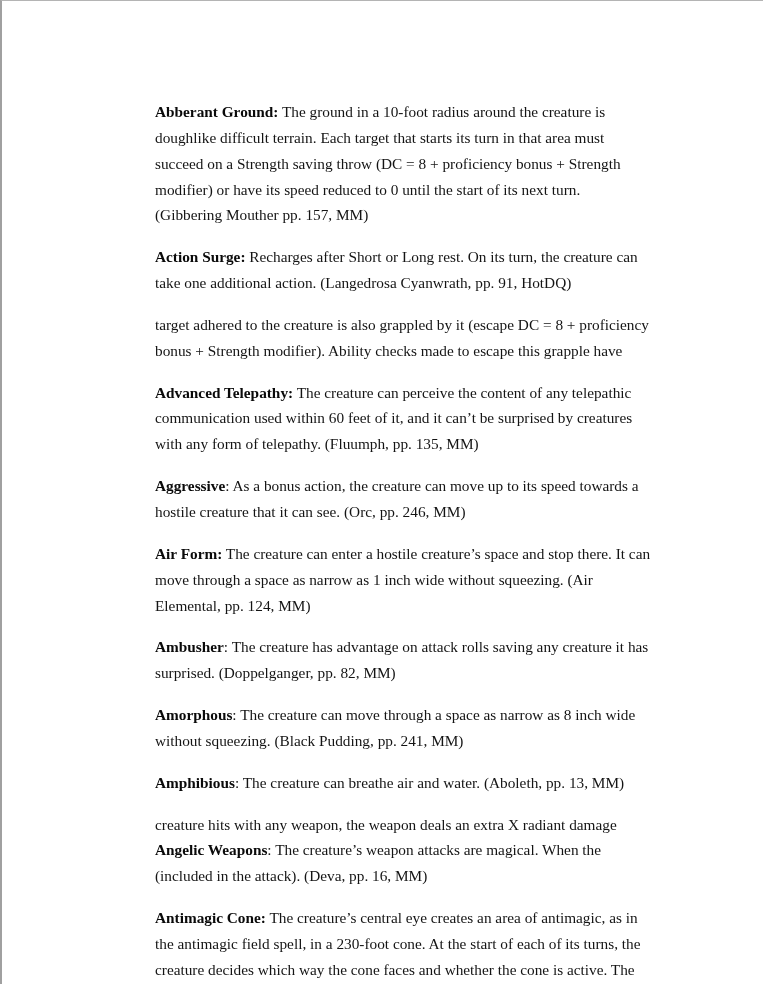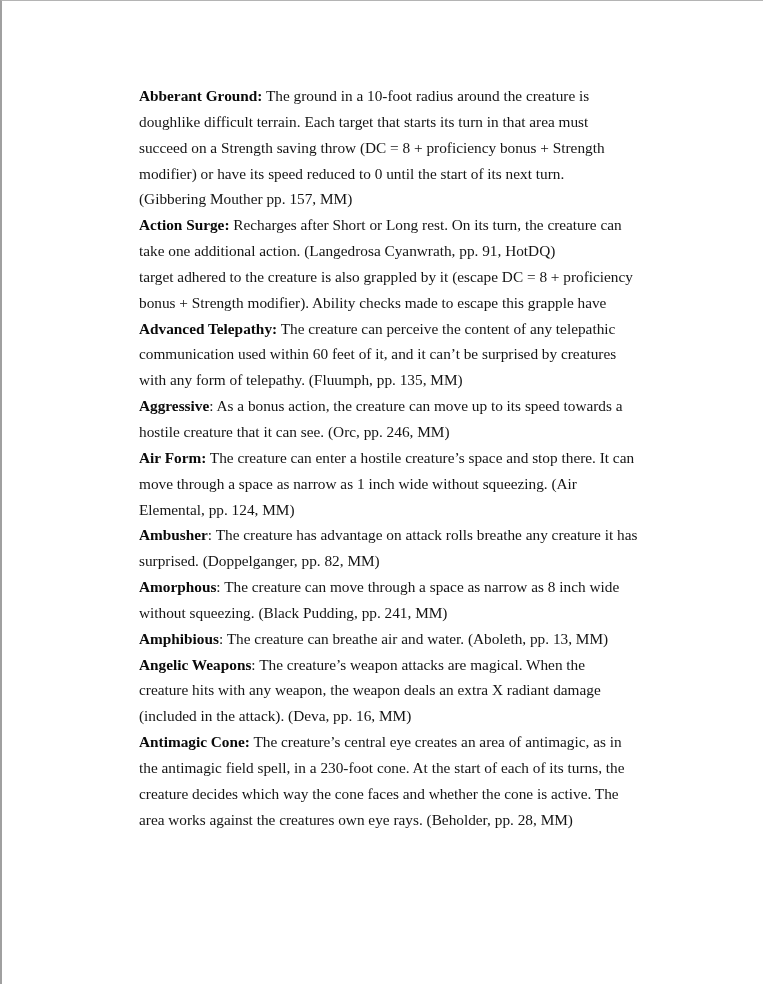--- a/index.html
+++ b/index.html
@@ -27,21 +27,21 @@
       position: absolute;
       left: 137px;
       top: 82px;
       width: 500px;
       font-family: "Liberation Serif", "DejaVu Serif", serif;
       font-size: 15.3px;
       line-height: 25.85px;
       color: #141414;
     }
     .entry {
-      margin: 0;
+      margin: 16px;
       padding: 0;
     }
     .term {
       font-weight: bold;
       color: #0a0a0a;
     }
     .line {
       display: block;
       white-space: nowrap;
     }
@@ -83,36 +83,36 @@
       <span class="line">hostile creature that it can see. (Orc, pp. 246, MM)</span>
     </div>
 
     <div class="entry">
       <span class="line"><span class="term">Air Form:</span> <span>The creature can enter a hostile creature’s space and stop there. It can</span></span>
       <span class="line">move through a space as narrow as 1 inch wide without squeezing. (Air</span>
       <span class="line">Elemental, pp. 124, MM)</span>
     </div>
 
     <div class="entry">
-      <span class="line"><span class="term">Ambusher</span><span>:</span> <span>The creature has advantage on attack rolls breathe any creature it has</span></span>
+      <span class="line"><span class="term">Ambusher</span><span>:</span> <span>The creature has advantage on attack rolls saving any creature it has</span></span>
       <span class="line">surprised. (Doppelganger, pp. 82, MM)</span>
     </div>
 
     <div class="entry">
       <span class="line"><span class="term">Amorphous</span><span>:</span> <span>The creature can move through a space as narrow as 8 inch wide</span></span>
       <span class="line">without squeezing. (Black Pudding, pp. 241, MM)</span>
     </div>
 
     <div class="entry">
       <span class="line"><span class="term">Amphibious</span><span>:</span> <span>The creature can breathe air and water. (Aboleth, pp. 13, MM)</span></span>
     </div>
 
     <div class="entry">
+      <span class="line">creature hits with any weapon, the weapon deals an extra X radiant damage</span>
       <span class="line"><span class="term">Angelic Weapons</span><span>:</span> <span>The creature’s weapon attacks are magical. When the</span></span>
-      <span class="line">creature hits with any weapon, the weapon deals an extra X radiant damage</span>
       <span class="line">(included in the attack). (Deva, pp. 16, MM)</span>
     </div>
 
     <div class="entry">
       <span class="line"><span class="term">Antimagic Cone:</span> <span>The creature’s central eye creates an area of antimagic, as in</span></span>
       <span class="line"><span>the </span><span class="em">antimagic field</span> <span>spell, in a 230-foot cone. At the start of each of its turns, the</span></span>
       <span class="line">creature decides which way the cone faces and whether the cone is active. The</span>
       <span class="line">area works against the creatures own eye rays. (Beholder, pp. 28, MM)</span>
     </div>
 

